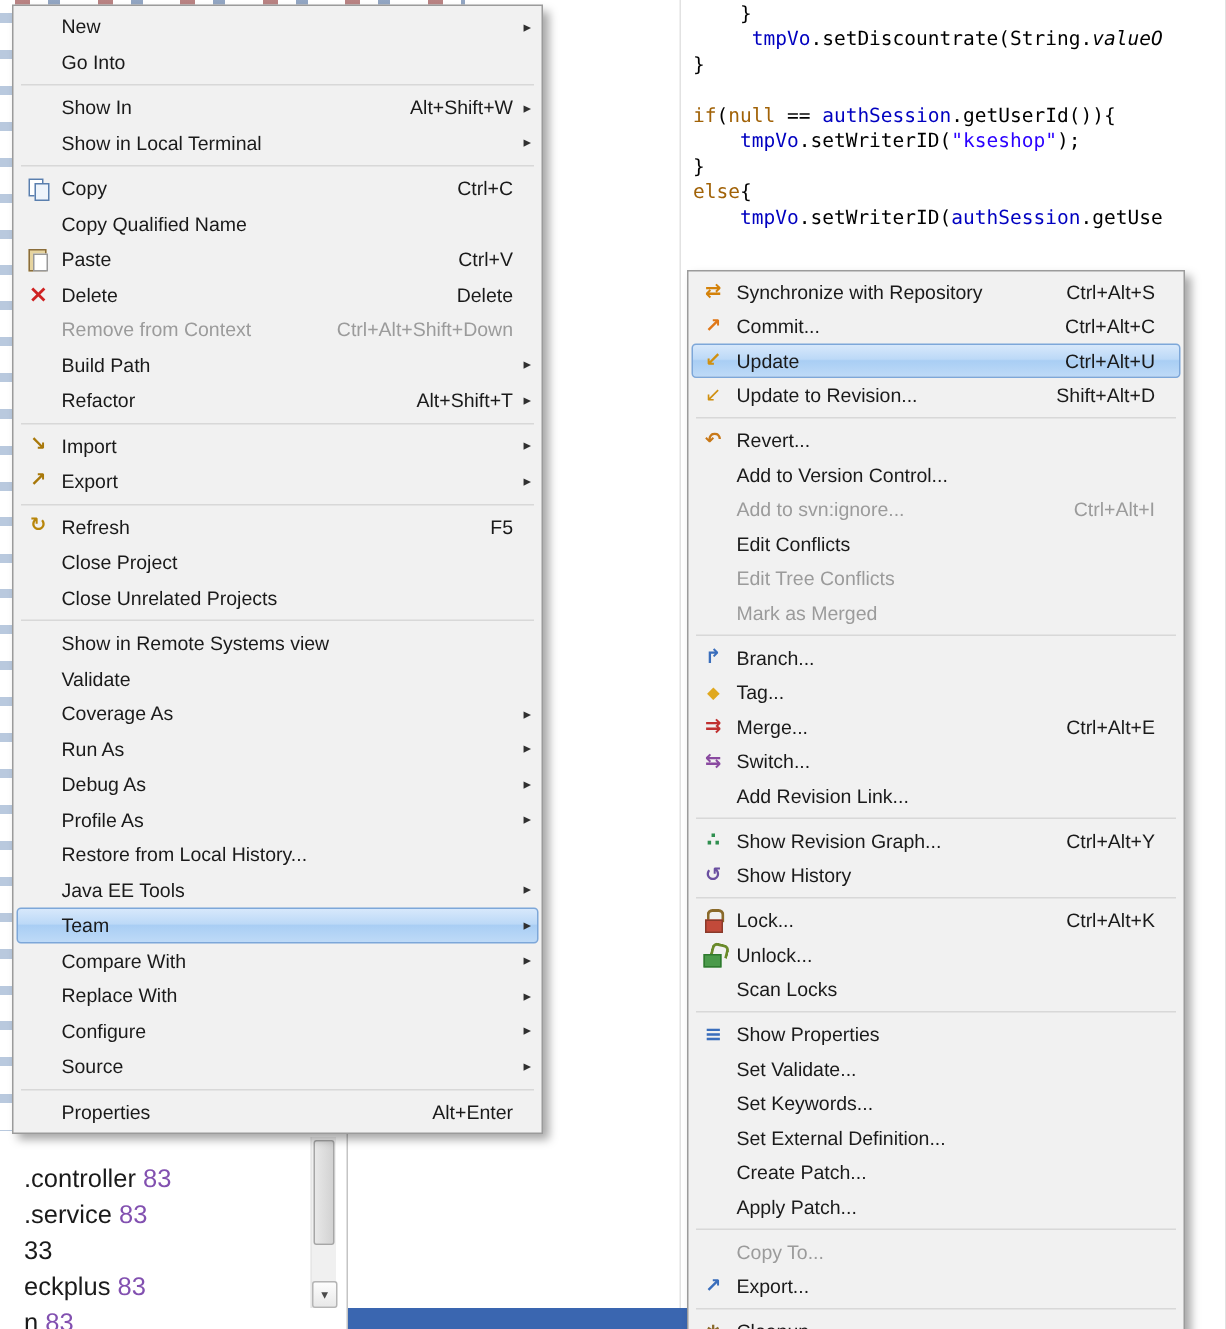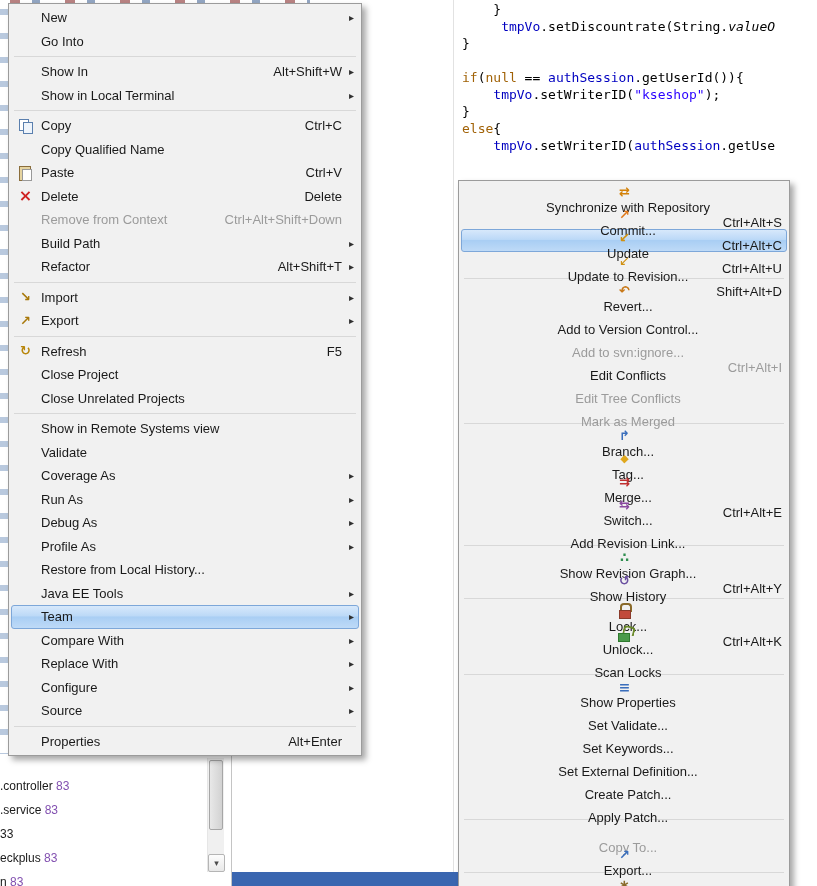--- a/index.html
+++ b/index.html
@@ -32,21 +32,21 @@
   .top-strip{
     position:absolute; left:10px; top:0; width:300px; height:4px; z-index:2; opacity:.6;
     background:repeating-linear-gradient(90deg,#8a3030 0 10px, transparent 10px 22px, #4a6a9a 22px 30px, transparent 30px 55px);
   }
 
   
   .bottom-panel{
     position:absolute; left:0; top:754px; width:232px; bottom:0; background:#fff; z-index:1;
   }
   .bp-rows{ padding-top:20px; }
-  .bp-row{ height:24px; line-height:24px; padding-left:0; font-size:12px; white-space:nowrap; color:#1a1a1a; }
+  .bp-row{ height:24px; line-height:24px; padding-left:16px; font-size:17px; white-space:nowrap; color:#1a1a1a; }
   .bp-count{ color:#8250b0; }
   .sash{ position:absolute; left:231px; top:754px; width:1px; bottom:0; background:#c4c4c4; z-index:1; }
   .blue-strip{ position:absolute; left:232px; top:872px; width:226px; height:14px; background:#3a66b0; z-index:1; }
 
   
   .sb{ position:absolute; left:207px; top:758px; width:17px; height:114px; background:#f0f0f0; border-left:1px solid #e6e6e6; z-index:2; }
   .sb-thumb{ position:absolute; left:1px; top:2px; width:14px; height:70px; background:linear-gradient(90deg,#e8e8e8,#d2d2d2); border:1px solid #a6a6a6; border-radius:2px; }
   .sb-btn{
     position:absolute; left:0; bottom:0; width:17px; height:18px;
     background:linear-gradient(180deg,#fdfdfd,#e8e8e8); border:1px solid #b5b5b5; border-radius:2px;
@@ -60,21 +60,21 @@
     box-shadow:4px 4px 6px rgba(0,0,0,.35); padding:2px;
     font-size:13px; color:#1a1a1a;
   }
   #main-menu{ left:8px; top:3px; width:354px; z-index:10; }
   #team-menu{ left:458px; top:180px; width:332px; z-index:11; }
 
   .menu-item{
     display:flex; align-items:center; height:23.5px; padding:0 4px 0 5px;
     border:1px solid transparent; border-radius:3px; cursor:default;
   }
-  #team-menu .menu-item{ height:23px;flex-direction:column; }
+  #team-menu .menu-item{ height:23px; }
   .menu-item.highlighted{
     background:linear-gradient(180deg,#d7e8fb 0%,#bcd9f7 45%,#a9cef4 50%,#bedaf7 100%);
     border-color:#7da7d9;
   }
   .menu-item.disabled .mi-label,
   .menu-item.disabled .mi-shortcut{ color:#9b9b9b; }
 
   .mi-icon{
     position:relative; width:17px; height:16px; flex:none;
     display:flex; align-items:center; justify-content:center;

